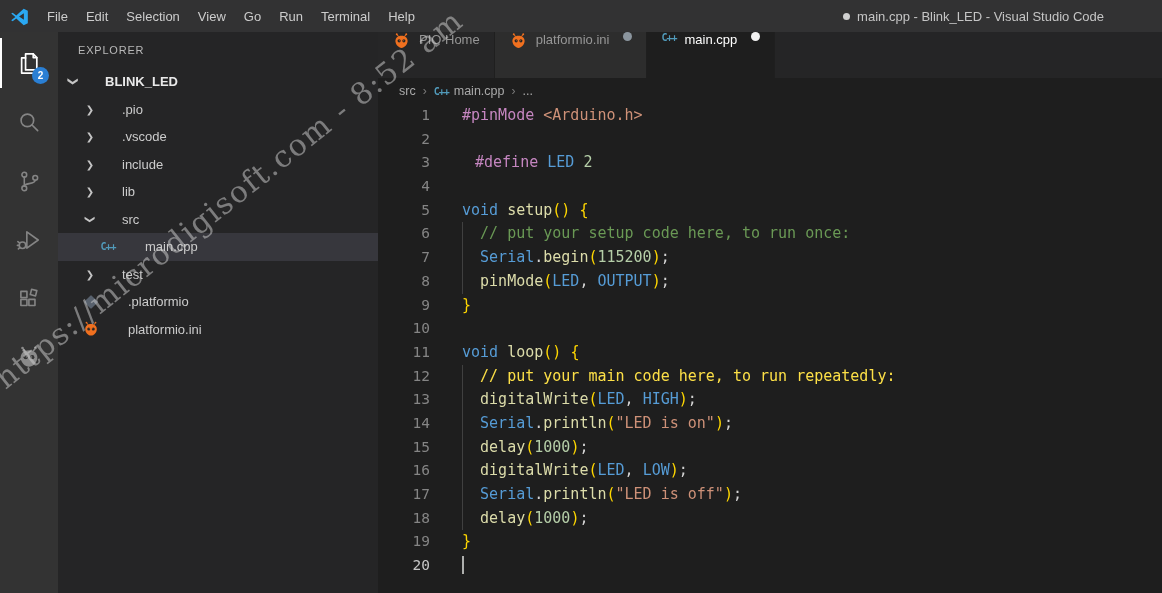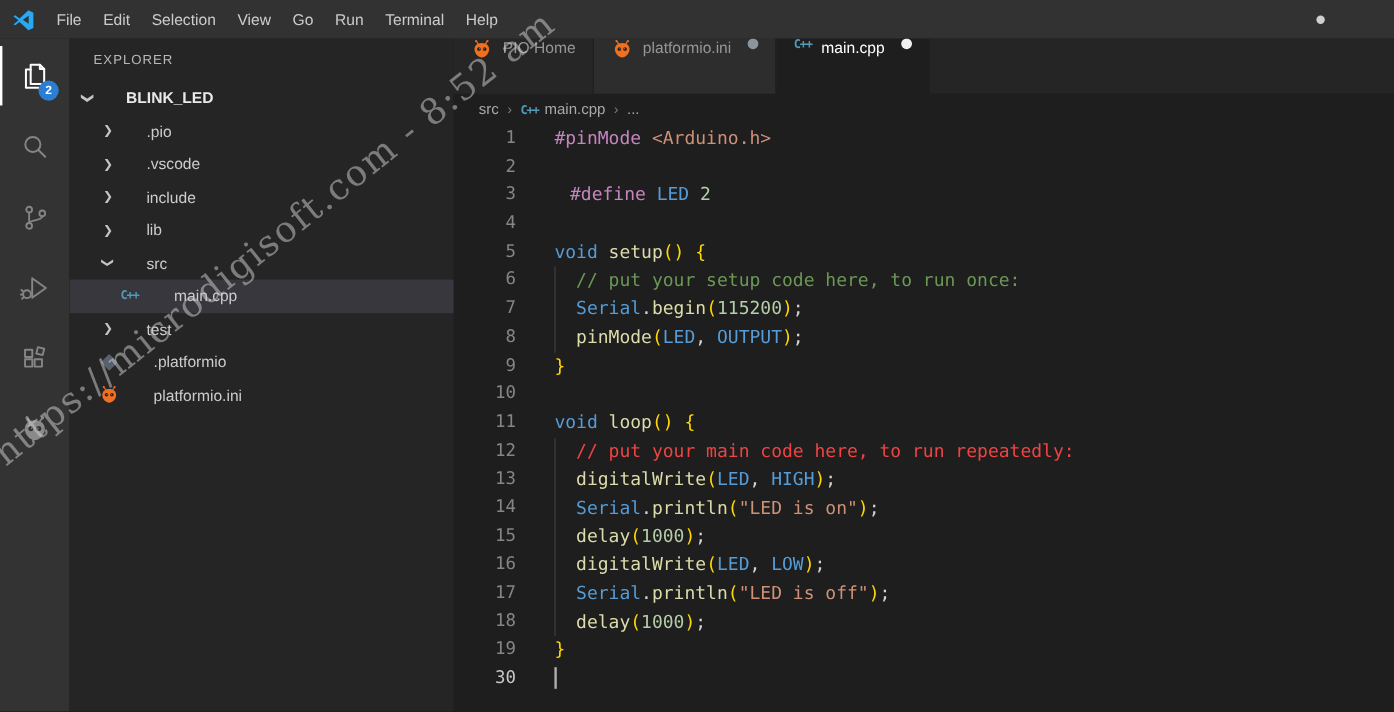--- a/index.html
+++ b/index.html
@@ -95,20 +95,21 @@
       <div class="menu-item">Edit</div>
       <div class="menu-item">Selection</div>
       <div class="menu-item">View</div>
       <div class="menu-item">Go</div>
       <div class="menu-item">Run</div>
       <div class="menu-item">Terminal</div>
       <div class="menu-item">Help</div>
     </div>
   <div class="window-title">
     <span class="title-dot"></span>
+    <span>main.cpp - Blink_LED - Visual Studio Code</span>
   </div>
 </div>
 
 <div class="main">
   <div class="activitybar">
       <div class="ab-item active">
         <span>
           <svg width="27" height="27" viewBox="0 0 24 24" fill="none" stroke="currentColor" stroke-width="1.5" stroke-linecap="round" stroke-linejoin="round">
             <path d="M8.5 3.5h6.8l3.2 3.2v11H8.5z"></path>
             <path d="M15.3 3.5v3.2h3.2"></path>
@@ -304,26 +305,26 @@
         <div class="code-line"><span class="ln">2</span><span class="lc"></span></div>
         <div class="code-line"><span class="ln">3</span><span class="lc"><span style="color: rgb(197, 134, 192); margin-left: 13px;">#define</span><span style="color: rgb(212, 212, 212);"> </span><span style="color: rgb(86, 156, 214);">LED</span><span style="color: rgb(212, 212, 212);"> </span><span style="color: rgb(181, 206, 168);">2</span></span></div>
         <div class="code-line"><span class="ln">4</span><span class="lc"></span></div>
         <div class="code-line"><span class="ln">5</span><span class="lc"><span style="color: rgb(86, 156, 214);">void</span><span style="color: rgb(212, 212, 212);"> </span><span style="color: rgb(220, 220, 170);">setup</span><span style="color: rgb(255, 215, 0);">()</span><span style="color: rgb(212, 212, 212);"> </span><span style="color: rgb(255, 215, 0);">{</span></span></div>
         <div class="code-line"><span class="ln">6</span><span class="lc"><span class="guide"></span><span style="color: rgb(212, 212, 212);">  </span><span style="color: rgb(106, 153, 85);">// put your setup code here, to run once:</span></span></div>
         <div class="code-line"><span class="ln">7</span><span class="lc"><span class="guide"></span><span style="color: rgb(212, 212, 212);">  </span><span style="color: rgb(86, 156, 214);">Serial</span><span style="color: rgb(212, 212, 212);">.</span><span style="color: rgb(220, 220, 170);">begin</span><span style="color: rgb(255, 215, 0);">(</span><span style="color: rgb(181, 206, 168);">115200</span><span style="color: rgb(255, 215, 0);">)</span><span style="color: rgb(212, 212, 212);">;</span></span></div>
         <div class="code-line"><span class="ln">8</span><span class="lc"><span class="guide"></span><span style="color: rgb(212, 212, 212);">  </span><span style="color: rgb(220, 220, 170);">pinMode</span><span style="color: rgb(255, 215, 0);">(</span><span style="color: rgb(86, 156, 214);">LED</span><span style="color: rgb(212, 212, 212);">, </span><span style="color: rgb(86, 156, 214);">OUTPUT</span><span style="color: rgb(255, 215, 0);">)</span><span style="color: rgb(212, 212, 212);">;</span></span></div>
         <div class="code-line"><span class="ln">9</span><span class="lc"><span style="color: rgb(255, 215, 0);">}</span></span></div>
         <div class="code-line"><span class="ln">10</span><span class="lc"></span></div>
         <div class="code-line"><span class="ln">11</span><span class="lc"><span style="color: rgb(86, 156, 214);">void</span><span style="color: rgb(212, 212, 212);"> </span><span style="color: rgb(220, 220, 170);">loop</span><span style="color: rgb(255, 215, 0);">()</span><span style="color: rgb(212, 212, 212);"> </span><span style="color: rgb(255, 215, 0);">{</span></span></div>
-        <div class="code-line"><span class="ln">12</span><span class="lc"><span class="guide"></span><span style="color: rgb(212, 212, 212);">  </span><span style="color: #ef4444;">// put your main code here, to run repeatedly:</span></span></div>
+        <div class="code-line"><span class="ln">12</span><span class="lc"><span class="guide"></span><span style="color: rgb(212, 212, 212);">  </span><span style="color: #fde047;">// put your main code here, to run repeatedly:</span></span></div>
         <div class="code-line"><span class="ln">13</span><span class="lc"><span class="guide"></span><span style="color: rgb(212, 212, 212);">  </span><span style="color: rgb(220, 220, 170);">digitalWrite</span><span style="color: rgb(255, 215, 0);">(</span><span style="color: rgb(86, 156, 214);">LED</span><span style="color: rgb(212, 212, 212);">, </span><span style="color: rgb(86, 156, 214);">HIGH</span><span style="color: rgb(255, 215, 0);">)</span><span style="color: rgb(212, 212, 212);">;</span></span></div>
         <div class="code-line"><span class="ln">14</span><span class="lc"><span class="guide"></span><span style="color: rgb(212, 212, 212);">  </span><span style="color: rgb(86, 156, 214);">Serial</span><span style="color: rgb(212, 212, 212);">.</span><span style="color: rgb(220, 220, 170);">println</span><span style="color: rgb(255, 215, 0);">(</span><span style="color: rgb(206, 145, 120);">"LED is on"</span><span style="color: rgb(255, 215, 0);">)</span><span style="color: rgb(212, 212, 212);">;</span></span></div>
         <div class="code-line"><span class="ln">15</span><span class="lc"><span class="guide"></span><span style="color: rgb(212, 212, 212);">  </span><span style="color: rgb(220, 220, 170);">delay</span><span style="color: rgb(255, 215, 0);">(</span><span style="color: rgb(181, 206, 168);">1000</span><span style="color: rgb(255, 215, 0);">)</span><span style="color: rgb(212, 212, 212);">;</span></span></div>
         <div class="code-line"><span class="ln">16</span><span class="lc"><span class="guide"></span><span style="color: rgb(212, 212, 212);">  </span><span style="color: rgb(220, 220, 170);">digitalWrite</span><span style="color: rgb(255, 215, 0);">(</span><span style="color: rgb(86, 156, 214);">LED</span><span style="color: rgb(212, 212, 212);">, </span><span style="color: rgb(86, 156, 214);">LOW</span><span style="color: rgb(255, 215, 0);">)</span><span style="color: rgb(212, 212, 212);">;</span></span></div>
         <div class="code-line"><span class="ln">17</span><span class="lc"><span class="guide"></span><span style="color: rgb(212, 212, 212);">  </span><span style="color: rgb(86, 156, 214);">Serial</span><span style="color: rgb(212, 212, 212);">.</span><span style="color: rgb(220, 220, 170);">println</span><span style="color: rgb(255, 215, 0);">(</span><span style="color: rgb(206, 145, 120);">"LED is off"</span><span style="color: rgb(255, 215, 0);">)</span><span style="color: rgb(212, 212, 212);">;</span></span></div>
         <div class="code-line"><span class="ln">18</span><span class="lc"><span class="guide"></span><span style="color: rgb(212, 212, 212);">  </span><span style="color: rgb(220, 220, 170);">delay</span><span style="color: rgb(255, 215, 0);">(</span><span style="color: rgb(181, 206, 168);">1000</span><span style="color: rgb(255, 215, 0);">)</span><span style="color: rgb(212, 212, 212);">;</span></span></div>
         <div class="code-line"><span class="ln">19</span><span class="lc"><span style="color: rgb(255, 215, 0);">}</span></span></div>
-        <div class="code-line"><span class="ln active">30</span><span class="lc"><span class="cursor"></span></span></div>
+        <div class="code-line"><span class="ln active">20</span><span class="lc"><span class="cursor"></span></span></div>
       </div>
   </div>
 </div>
 
 <div class="watermark">https://microdigisoft.com - 8:52 am</div>
 
 </body></html>

